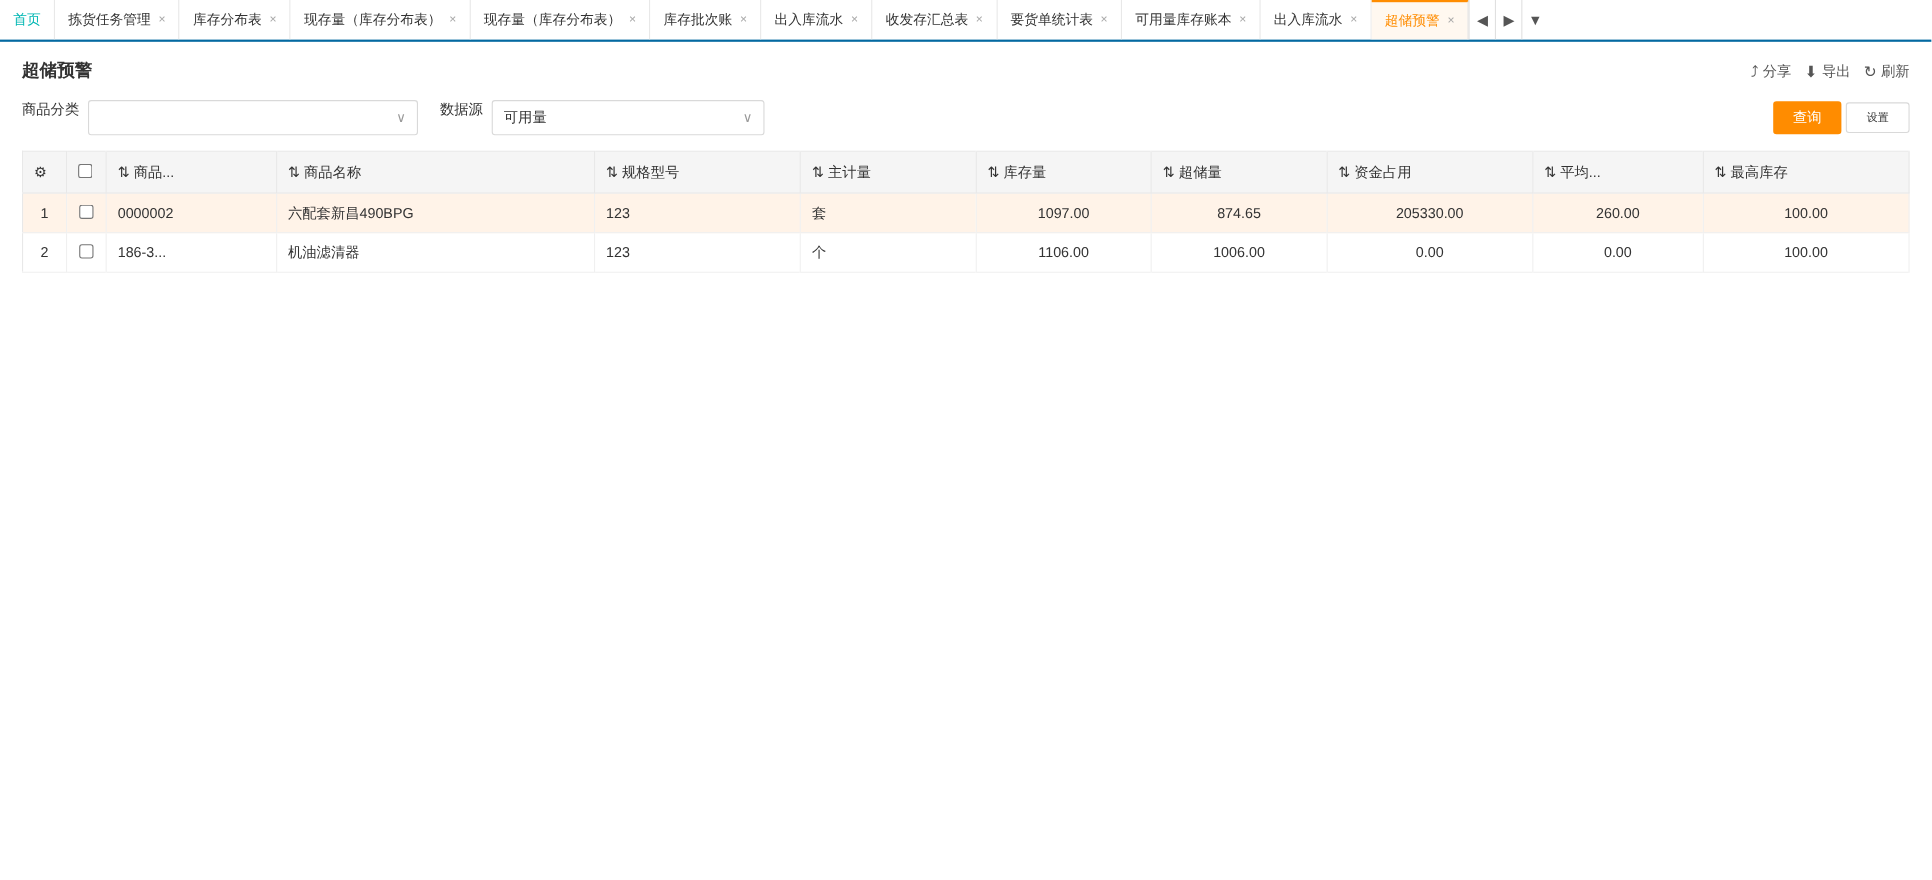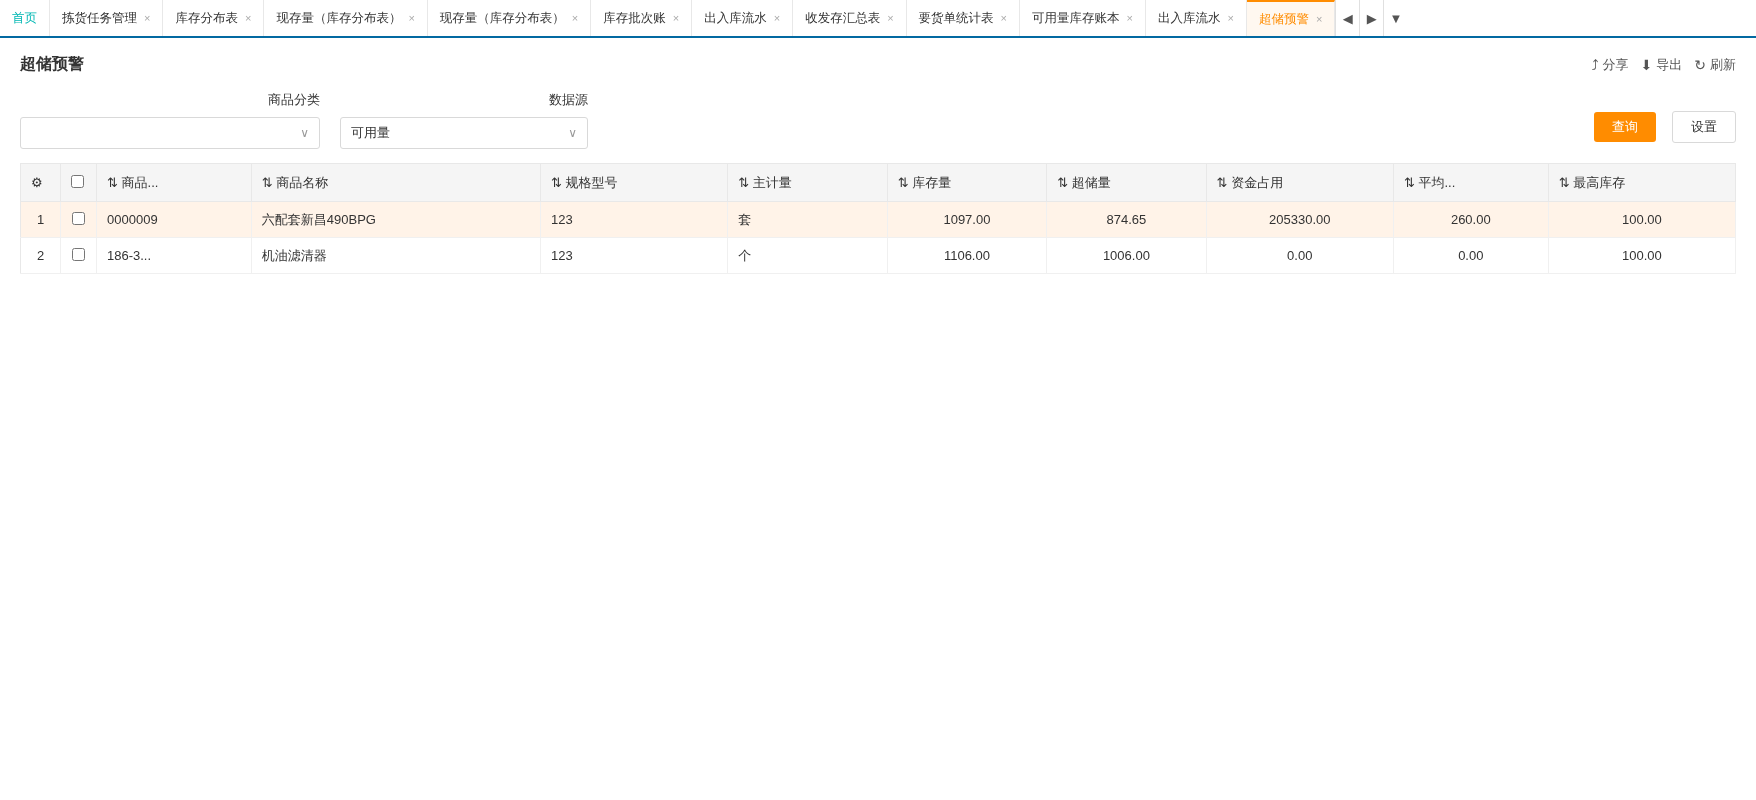--- a/index.html
+++ b/index.html
@@ -41,23 +41,22 @@
 
     
     .filter-row {
       display: flex;
       align-items: center;
       gap: 20px;
       margin-bottom: 14px;
     }
     .filter-item {
       display: flex;
-      align-items: flex-end;
+      align-items: flex-start;
       gap: 8px;
-      flex-direction: column;
     }
     .filter-label {
       font-size: 13px;
       color: #333;
       white-space: nowrap;
     }
     .filter-select {
       display: flex;
       align-items: center;
       border: 1px solid #d9d9d9;
@@ -69,40 +68,39 @@
       background: #fff;
       justify-content: space-between;
     }
     .filter-select .chevron {
       color: #999;
       font-size: 12px;
     }
     .filter-actions {
       margin-left: auto;
       display: flex;
-      gap: 16px;
-      align-items: center;
-      margin-top: 13px;
+      gap: 4px;
+      align-items: center;
     }
     .btn-query {
       background: #ff8c00;
       color: #fff;
       border: none;
       border-radius: 3px;
       padding: 6px 18px;
       font-size: 13px;
       cursor: pointer;
     }
     .btn-settings {
       background: #fff;
       color: #333;
       border: 1px solid #d9d9d9;
       border-radius: 3px;
       padding: 6px 18px;
-      font-size: 13px;
+      font-size: 10px;
       cursor: pointer;
     }
 
     
     .data-table {
       width: 100%;
       border-collapse: collapse;
       border: 1px solid #e8e8e8;
     }
     .data-table thead tr {
@@ -338,21 +336,21 @@
         <th>
           <span>⇅</span>
           <span>最高库存</span>
         </th>
       </tr>
     </thead>
     <tbody id="table-body">
     <tr class="highlighted">
       <td class="seq-cell">1</td>
       <td class="checkbox-cell"><input type="checkbox" style=""></td>
-      <td>0000009</td>
+      <td>0000002</td>
       <td>六配套新昌490BPG</td>
       <td>123</td>
       <td>套</td>
       <td class="num">1097.00</td>
       <td class="num">874.65</td>
       <td class="num">205330.00</td>
       <td class="num">260.00</td>
       <td class="num">100.00</td>
     </tr>
         <tr>

